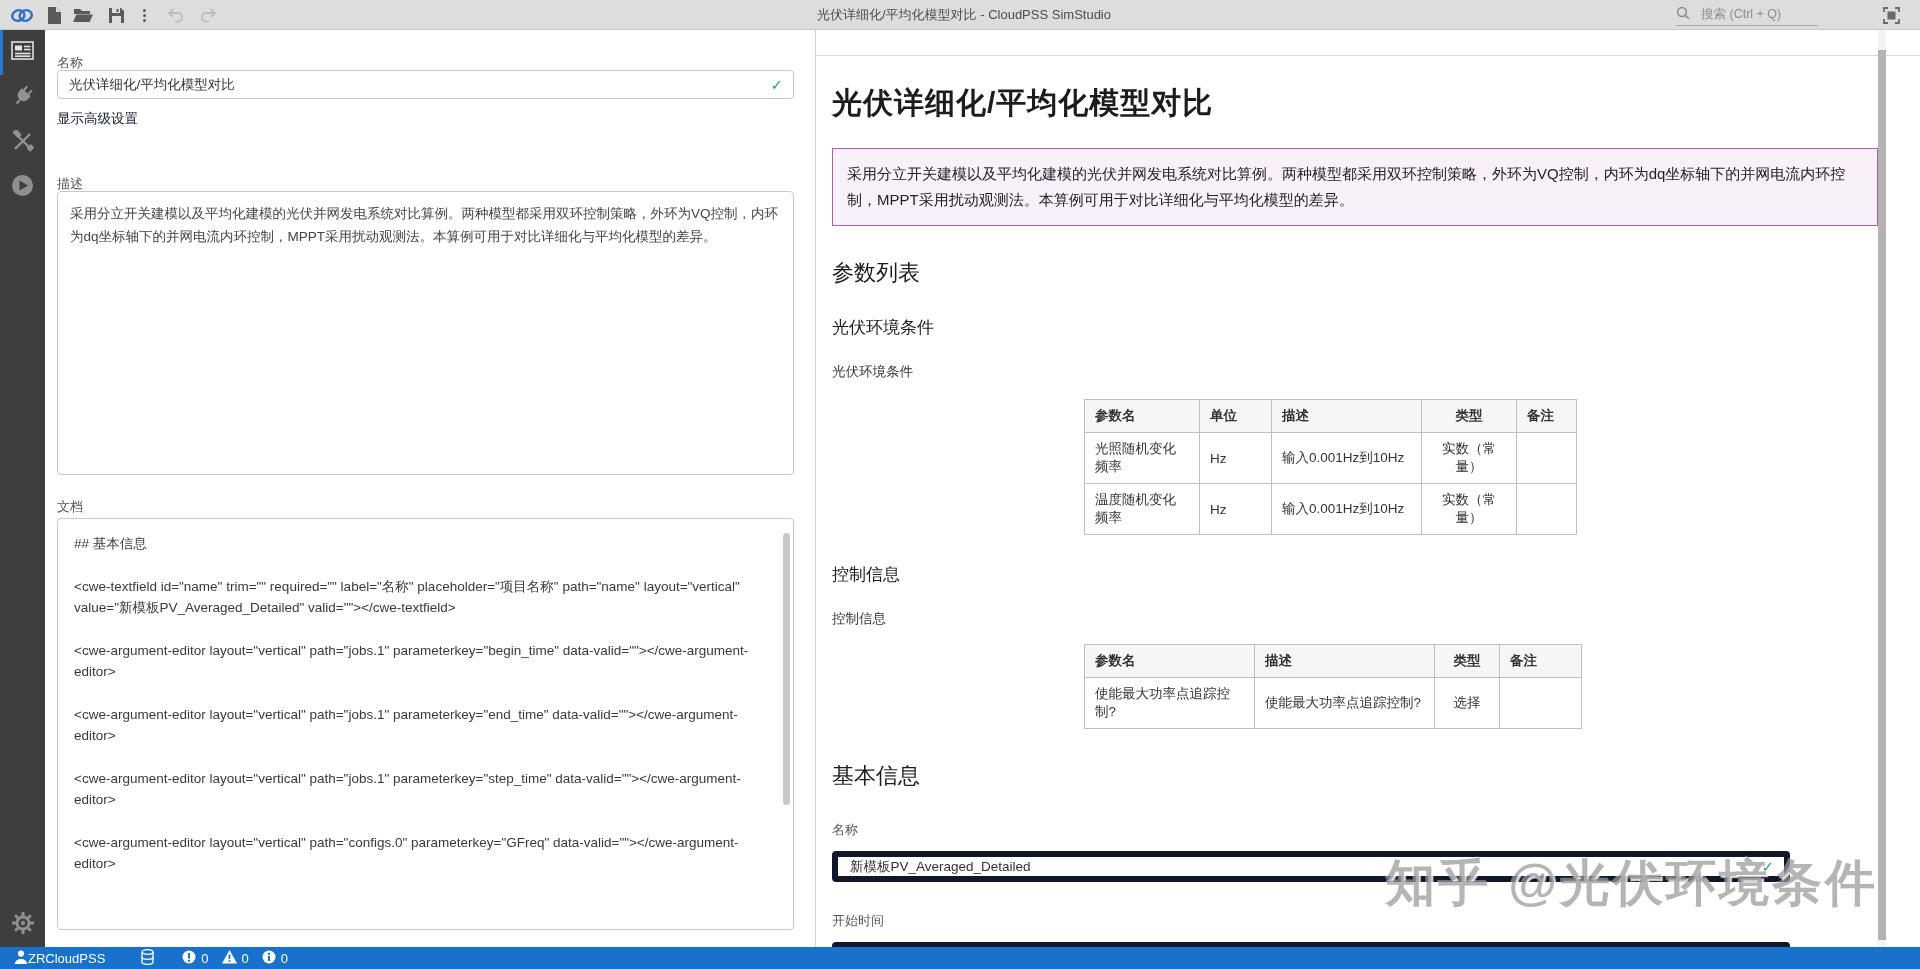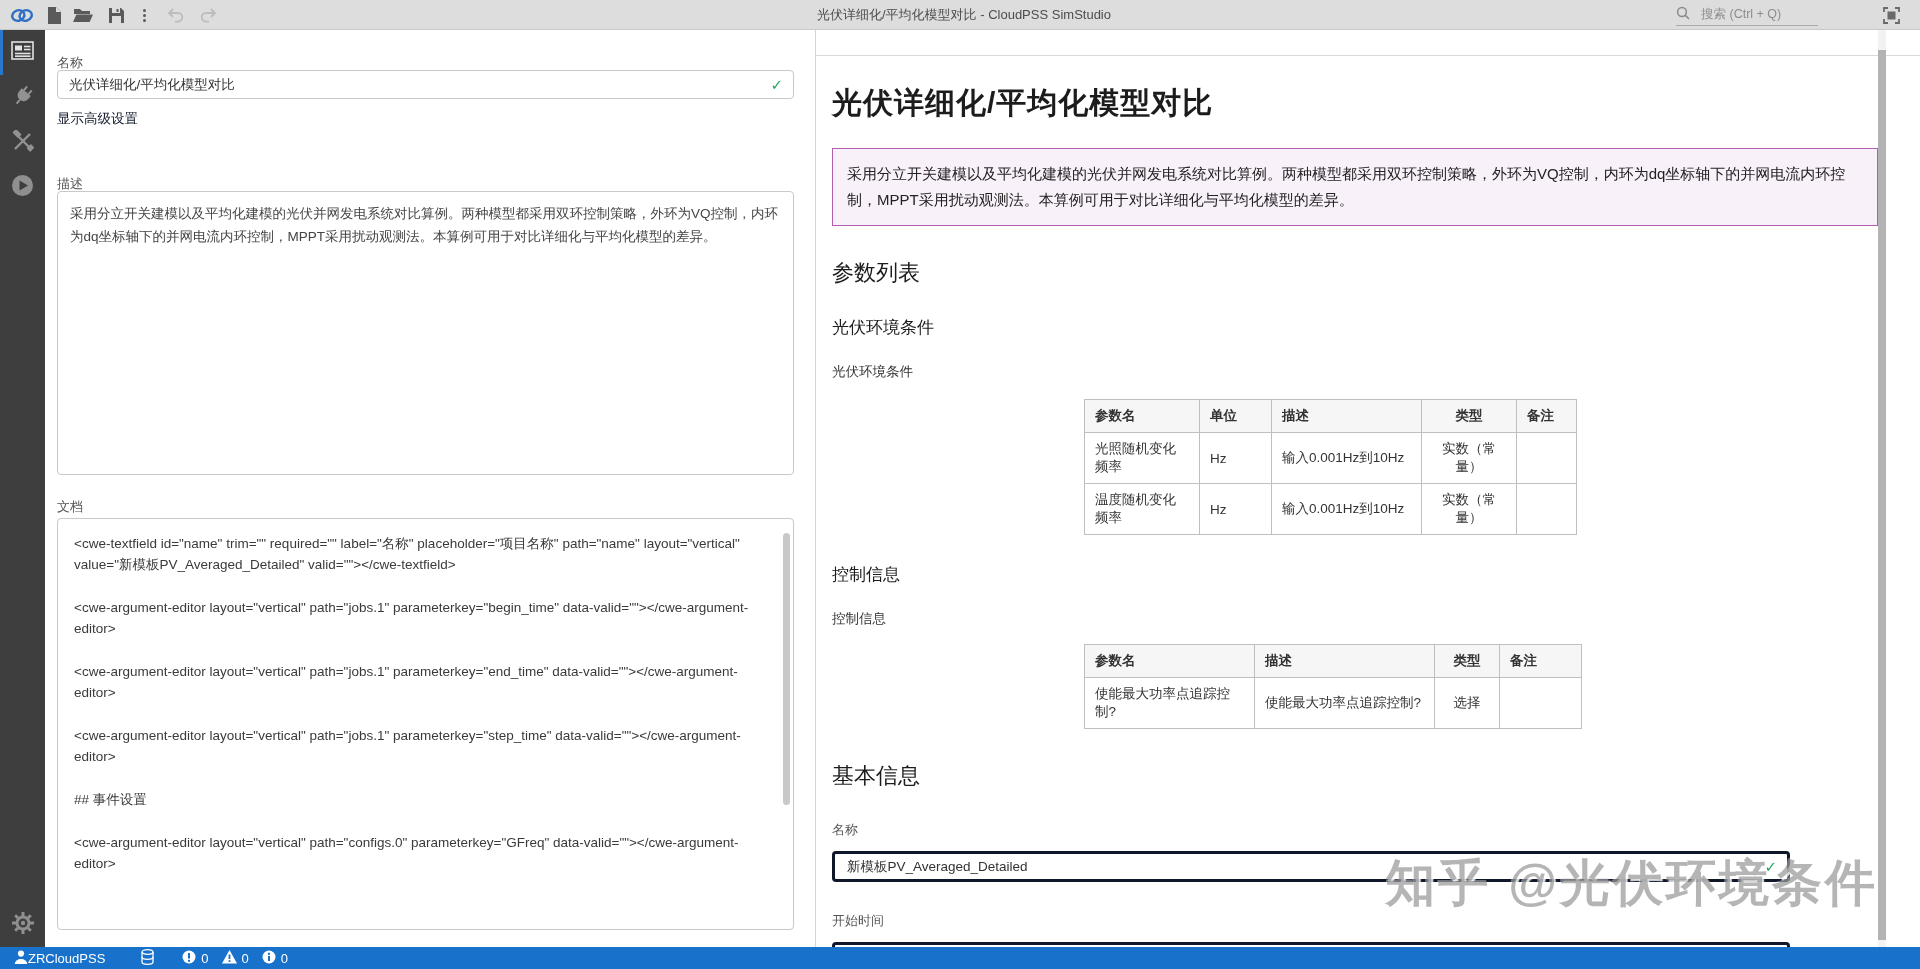--- a/index.html
+++ b/index.html
@@ -52,21 +52,21 @@
   .h3x { font-size:17px; color:#1c1c1c; margin-top:28px; }
   .caption { font-size:13.5px; color:#333; margin-top:24px; }
   table { border-collapse:collapse; font-size:13.5px; color:#333; }
   th,td { border:1px solid #bfbfbf; padding:7px 10px; text-align:left; height:32px; }
   th { background:#f6f6f6; font-weight:bold; }
   .t-env { margin:18px 0 0 252px; }
   .t-ctrl { margin:16px 0 0 252px; }
   .c-center { text-align:center; }
   .fld-label { display:block; margin-top:30px; font-size:13px; color:#555; }
   .fld { position:relative; margin-top:12px; width:958px; height:31px;
-    border:3px solid #0f172a; border-radius:4px; background:#fff;text-decoration:underline; }
+    border:6px solid #0f172a; border-radius:4px; background:#fff;text-decoration:underline; }
   .fld input { width:100%; height:100%; border:none; outline:none; background:transparent;
     padding:0 34px 0 12px; font-size:13.5px; color:#333; font-family:inherit; }
 
   
   .vtrack { position:absolute; right:34px; top:30px; width:8px; height:917px; background:#f2f2f2; z-index:15; }
   .vthumb { position:absolute; left:0; top:20px; width:8px; height:890px; background:#b3b3b3; }
 
   
   .watermark { position:absolute; right:42px; top:850px; z-index:25; font-size:50px; font-weight:bold;
     color:rgba(120,120,120,0.55); text-shadow:2px 2px 1px rgba(255,255,255,0.85), -1px -1px 0 rgba(255,255,255,0.4);
@@ -217,25 +217,25 @@
     <input value="光伏详细化/平均化模型对比" style="">
     <span class="check">✓</span>
   </div>
   <a class="lp-link">显示高级设置</a>
 
   <span class="lp-label" style="top:145px;">描述</span>
   <div class="fieldbox lp-desc">采用分立开关建模以及平均化建模的光伏并网发电系统对比算例。两种模型都采用双环控制策略，外环为VQ控制，内环为dq坐标轴下的并网电流内环控制，MPPT采用扰动观测法。本算例可用于对比详细化与平均化模型的差异。</div>
 
   <span class="lp-label" style="top:468px;">文档</span>
   <div class="fieldbox lp-doc">
+    <p>## 基本信息</p>
     <p>&lt;cwe-textfield id="name" trim="" required="" label="名称" placeholder="项目名称" path="name" layout="vertical" value="新模板PV_Averaged_Detailed" valid=""&gt;&lt;/cwe-textfield&gt;</p>
     <p>&lt;cwe-argument-editor layout="vertical" path="jobs.1" parameterkey="begin_time" data-valid=""&gt;&lt;/cwe-argument-editor&gt;</p>
     <p>&lt;cwe-argument-editor layout="vertical" path="jobs.1" parameterkey="end_time" data-valid=""&gt;&lt;/cwe-argument-editor&gt;</p>
     <p>&lt;cwe-argument-editor layout="vertical" path="jobs.1" parameterkey="step_time" data-valid=""&gt;&lt;/cwe-argument-editor&gt;</p>
-    <p>## 事件设置</p>
     <p>&lt;cwe-argument-editor layout="vertical" path="configs.0" parameterkey="GFreq" data-valid=""&gt;&lt;/cwe-argument-editor&gt;</p>
     <span class="doc-scroll"></span>
   </div>
 </div>
 
 <div class="main">
   <div class="main-topstrip"></div>
   <div class="page">
     <h1>光伏详细化/平均化模型对比</h1>
 

